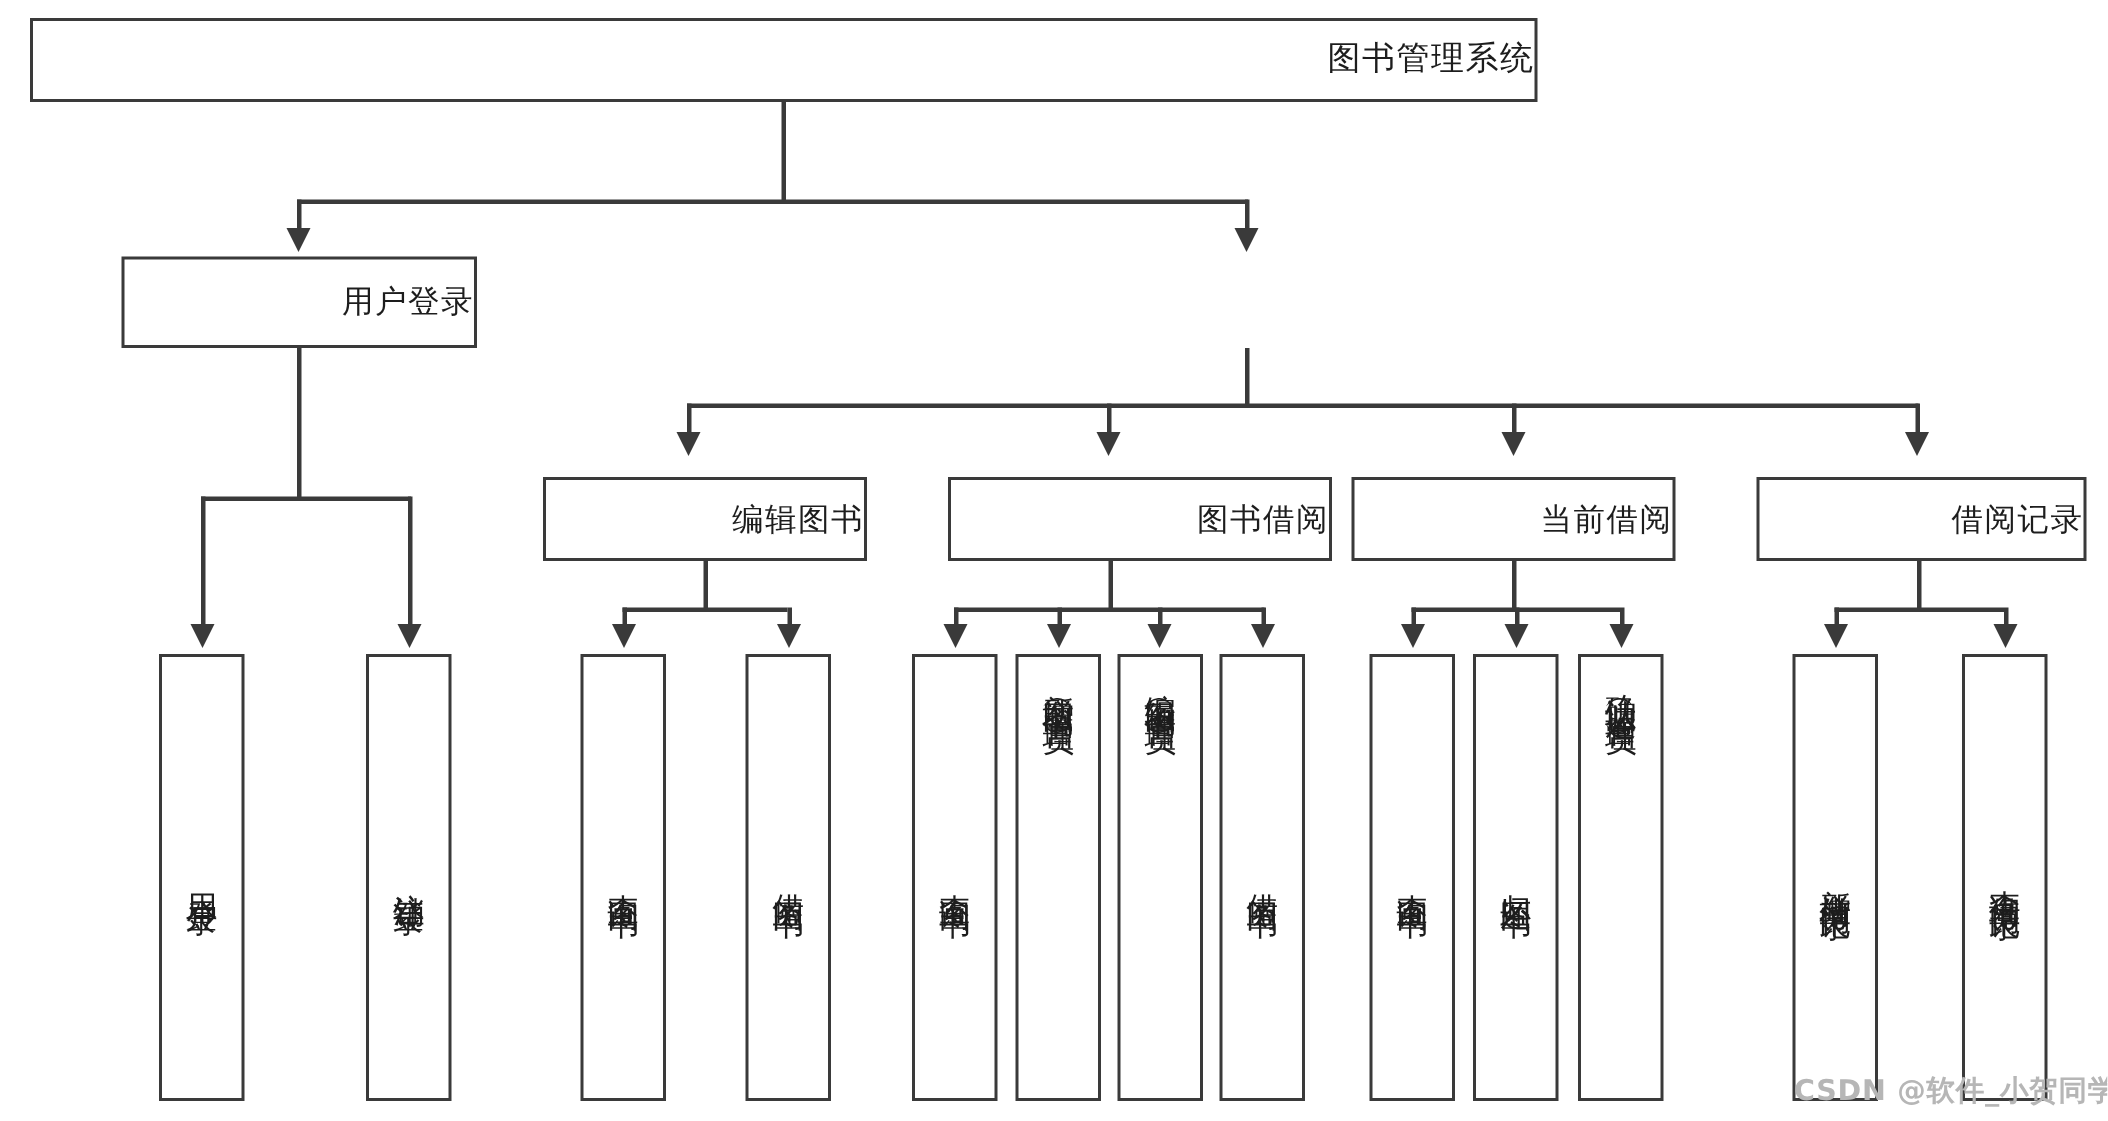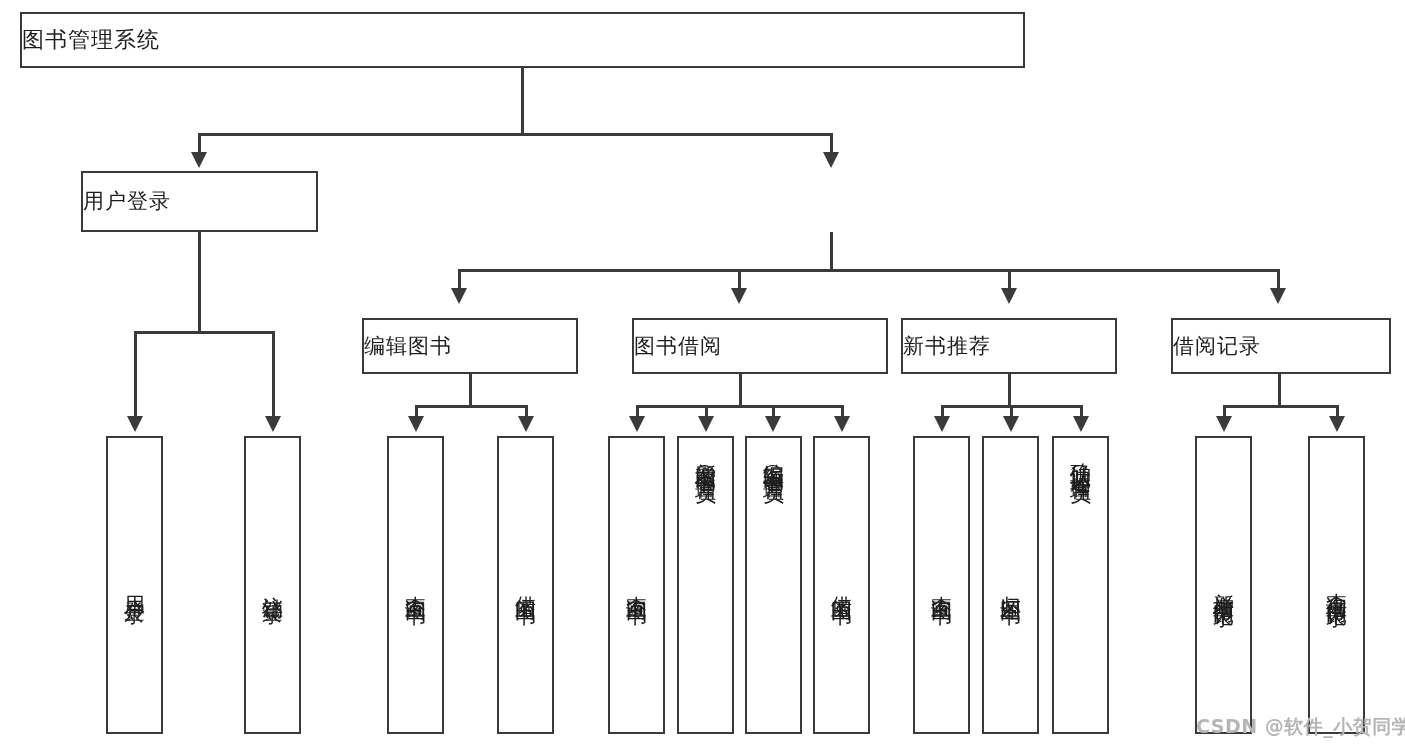--- a/index.html
+++ b/index.html
@@ -20,21 +20,21 @@
   }
 
   
   .node {
     position: absolute;
     box-sizing: border-box;
     background: #ffffff;
     border: 2.5px solid #3a3a3a;
     display: flex;
     align-items: center;
-    justify-content: flex-start;
+    justify-content: flex-end;
     color: #1b1b1b;
   }
   .node .label {
     font-size: 21px;
     line-height: 1.15;
     letter-spacing: 1px;
     white-space: nowrap;
     color: #1d1d1d;
   }
 
@@ -139,21 +139,21 @@
 
   <div class="node" style="left:362px; top:318px; width:216px; height:56px;">
     <span class="label">编辑图书</span>
   </div>
 
   <div class="node" style="left:632px; top:318px; width:256px; height:56px;">
     <span class="label">图书借阅</span>
   </div>
 
   <div class="node" style="left:901px; top:318px; width:216px; height:56px;">
-    <span class="label">新书推荐</span>
+    <span class="label">当前借阅</span>
   </div>
 
   <div class="node" style="left:1171px; top:318px; width:220px; height:56px;">
     <span class="label">借阅记录</span>
   </div>
 
   <div class="vline" style="left:469px; top:374px; height:33px;"></div>
   <div class="hline" style="left:415px; top:405px; width:110px;"></div>
   <div class="vline" style="left:415px; top:405px; height:14px;"></div>
   <div class="arrow" style="left:408px; top:416px;"></div>

